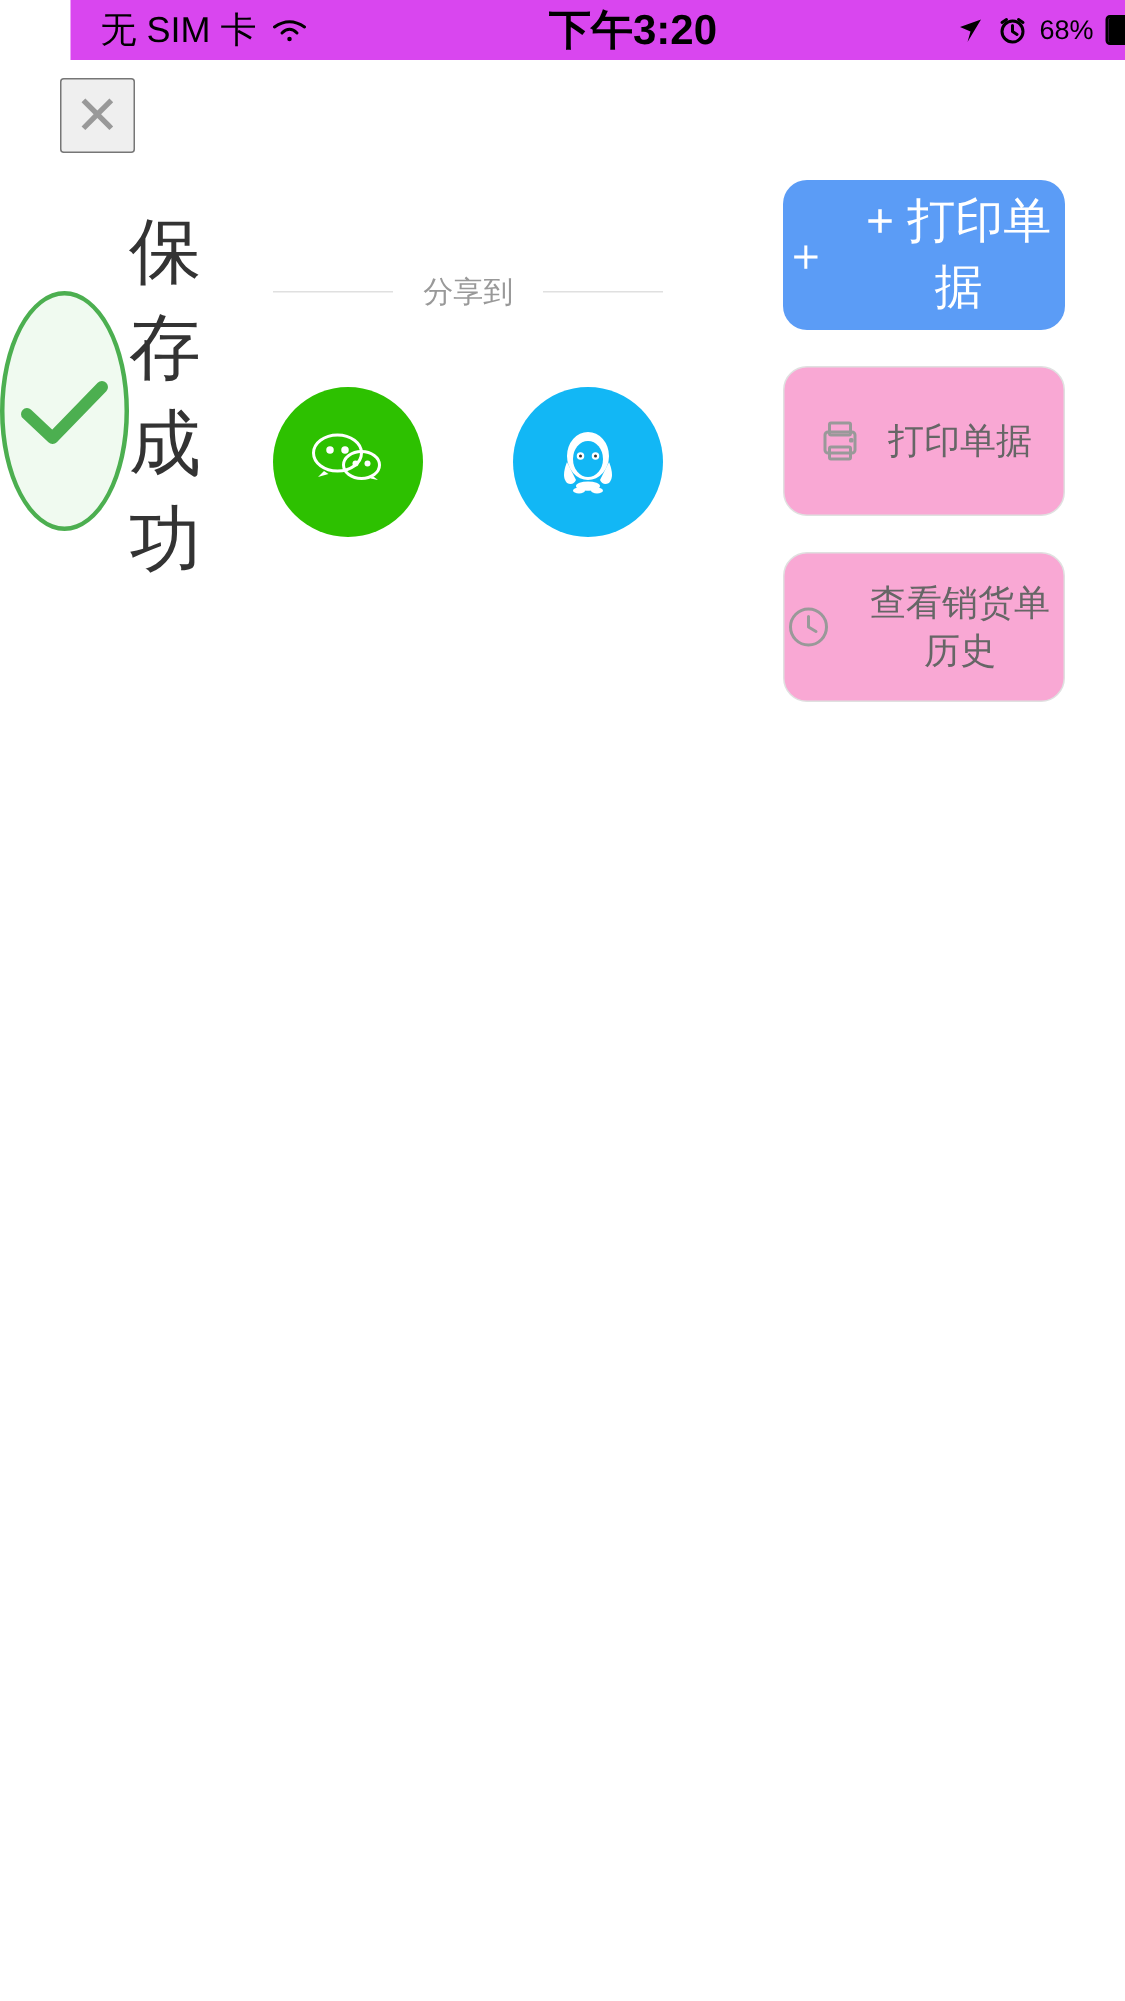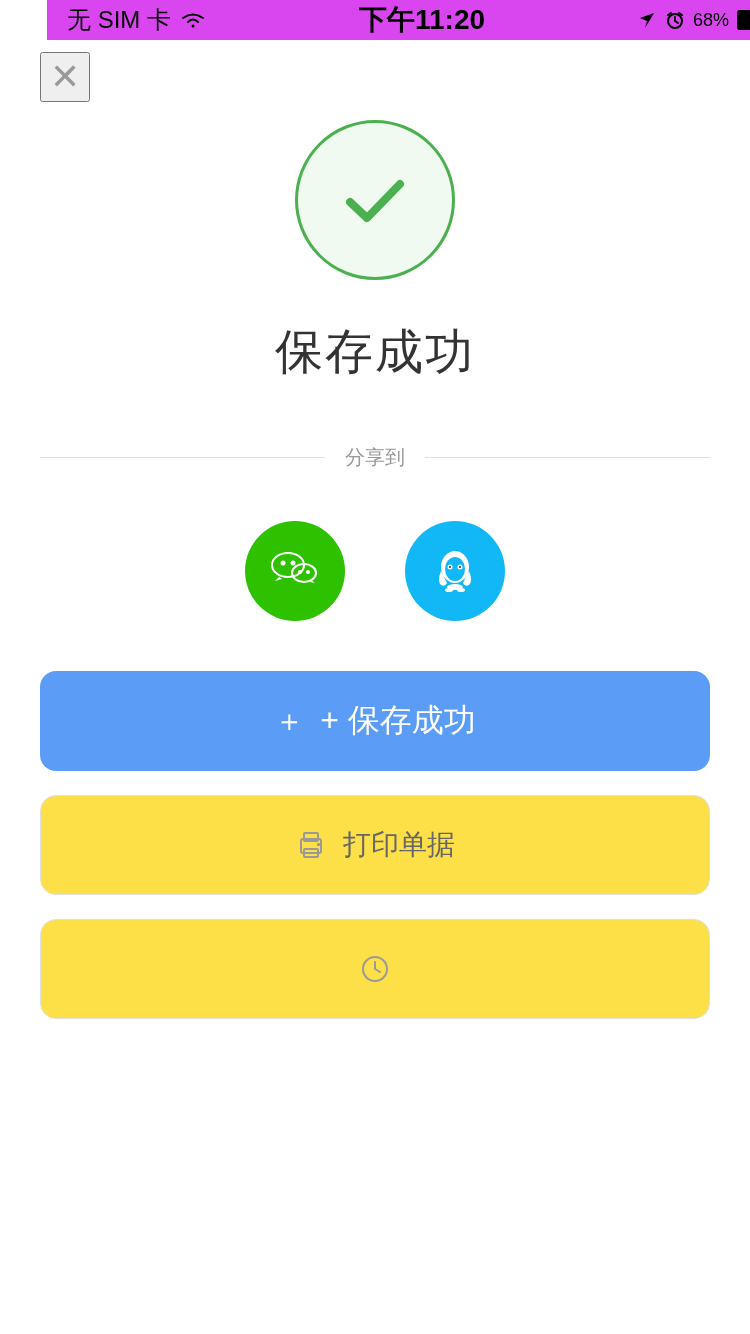--- a/index.html
+++ b/index.html
@@ -102,21 +102,21 @@
 
     .close-btn .x-mark {
       font-size: 36px;
       color: #999;
       line-height: 1;
     }
 
     
     .main-content {
       display: flex;
-      flex-direction: column;
+      flex-direction: row;
       align-items: center;
       padding-top: 80px;
     }
 
     
     .success-circle {
       width: 160px;
       height: 160px;
       border-radius: 50%;
       border: 3px solid #4CAF50;
@@ -217,23 +217,23 @@
       align-items: center;
       justify-content: center;
       gap: 16px;
       font-weight: 400;
     }
 
     .btn-secondary {
       width: 100%;
       height: 100px;
       border-radius: 16px;
-      background: #fde047;
+      background: #f9a8d4;
       color: #666;
-      font-size: 28px;
+      font-size: 24px;
       border: 1px solid #e0e0e0;
       cursor: pointer;
       display: flex;
       align-items: center;
       justify-content: center;
       gap: 16px;
       font-weight: 400;
     }
 
     .btn-icon {
@@ -247,21 +247,21 @@
 
 <div class="status-bar">
   <div class="status-left">
     <span>无 SIM 卡</span>
     <svg class="wifi-icon" viewBox="0 0 28 20" fill="none" xmlns="http://www.w3.org/2000/svg">
       <path d="M14 16 L14 16" stroke="#000" stroke-width="3" stroke-linecap="round"></path>
       <path d="M9 12 Q14 7 19 12" stroke="#000" stroke-width="2" fill="none" stroke-linecap="round"></path>
       <path d="M4 8 Q14 1 24 8" stroke="#000" stroke-width="2" fill="none" stroke-linecap="round"></path>
     </svg>
   </div>
-  <div class="status-center">下午11:20</div>
+  <div class="status-center">下午3:20</div>
   <div class="status-right">
     <svg width="20" height="20" viewBox="0 0 20 20" fill="none">
       <path d="M17 3 L8 18 L10 11 L3 8 Z" fill="#000"></path>
     </svg>
     <svg width="20" height="20" viewBox="0 0 20 20" fill="none">
       <circle cx="10" cy="11" r="7" stroke="#000" stroke-width="2" fill="none"></circle>
       <path d="M10 7 L10 11 L13 13" stroke="#000" stroke-width="2" stroke-linecap="round" stroke-linejoin="round"></path>
       <path d="M3 5 L6 3" stroke="#000" stroke-width="2" stroke-linecap="round"></path>
       <path d="M17 5 L14 3" stroke="#000" stroke-width="2" stroke-linecap="round"></path>
     </svg>
@@ -320,36 +320,37 @@
           <ellipse cx="22" cy="47" rx="4" ry="2" fill="white"></ellipse>
           <ellipse cx="34" cy="47" rx="4" ry="2" fill="white"></ellipse>
         </svg>
       </button>
     </div>
   </div>
 
   <div class="action-buttons">
     <button class="btn-primary">
       <span class="btn-icon">＋</span>
-      <span>+ 保存成功</span>
+      <span>+ 打印单据</span>
     </button>
     <button class="btn-secondary">
       <span class="btn-icon">
         <svg width="32" height="32" viewBox="0 0 32 32" fill="none">
           <rect x="6" y="10" width="20" height="14" rx="2" stroke="#999" stroke-width="2" fill="none"></rect>
           <rect x="9" y="20" width="14" height="8" rx="1" stroke="#999" stroke-width="2" fill="none"></rect>
           <rect x="9" y="4" width="14" height="8" rx="1" stroke="#999" stroke-width="2" fill="none"></rect>
           <rect x="22" y="14" width="3" height="3" rx="1" fill="#999"></rect>
         </svg>
       </span>
       <span>打印单据</span>
     </button>
     <button class="btn-secondary">
       <span class="btn-icon">
         <svg width="32" height="32" viewBox="0 0 32 32" fill="none">
           <circle cx="16" cy="16" r="12" stroke="#999" stroke-width="2" fill="none"></circle>
           <path d="M16 9 L16 16 L21 19" stroke="#999" stroke-width="2" stroke-linecap="round" stroke-linejoin="round"></path>
         </svg>
       </span>
+      <span>查看销货单历史</span>
     </button>
   </div>
 
 </div>
 
 </body></html>

